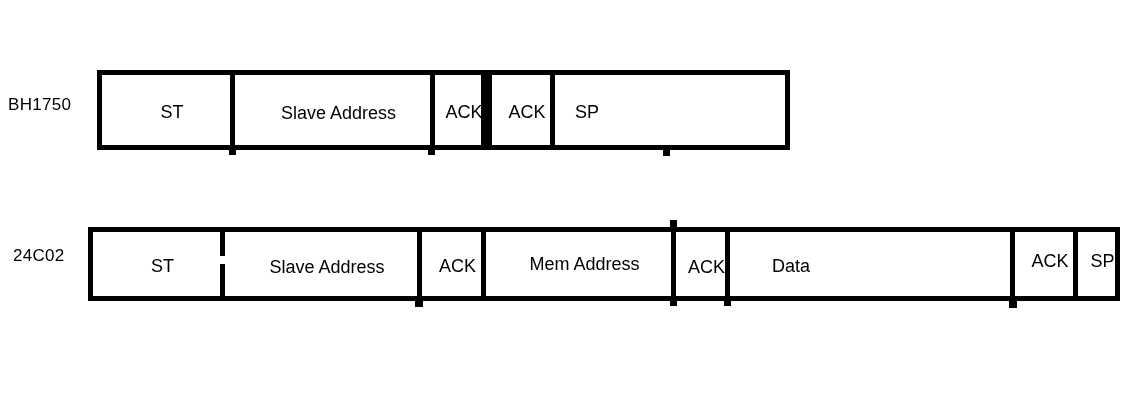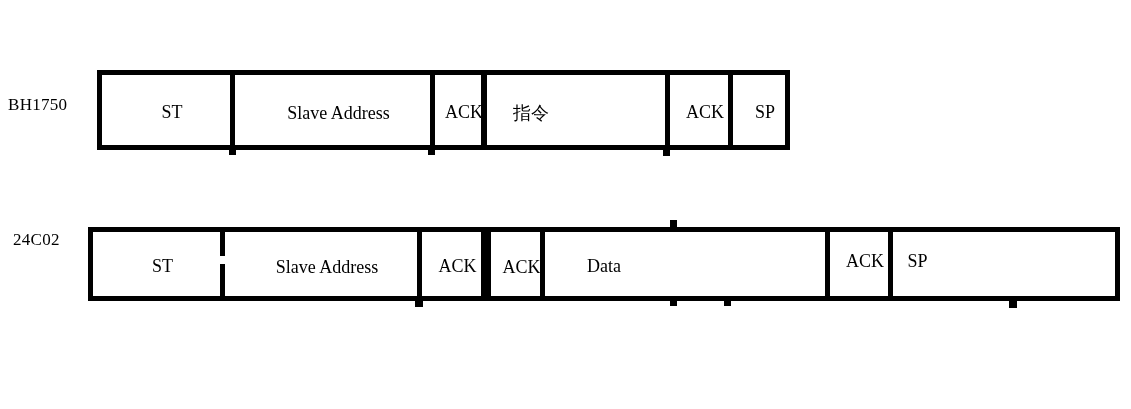--- a/index.html
+++ b/index.html
@@ -5,21 +5,21 @@
   html, body {
     margin: 0;
     padding: 0;
     background: #ffffff;
   }
   .canvas {
     position: relative;
     width: 1131px;
     height: 409px;
     background: #ffffff;
-    font-family: Liberation Serif, serif;
+    font-family: Liberation Sans, sans-serif;
     color: #000000;
     overflow: hidden;
   }
   .row-label {
     position: absolute;
     font-size: 17px;
     color: #000000;
     white-space: nowrap;
     letter-spacing: 0.3px;
   }
@@ -71,50 +71,50 @@
       </div>
       <div class="cell-divider" style="width: 5px;"></div>
       <div class="frame-cell" style="width: 195px; padding-top: 6px; padding-bottom: 0px;">
         <span>Slave Address</span>
       </div>
       <div class="cell-divider" style="width: 5px;"></div>
       <div class="frame-cell" style="width: 46px; padding-top: 5px; padding-bottom: 0px;">
         <span>ACK</span>
       </div>
       <div class="cell-divider" style="width: 6px;"></div>
-      <div class="frame-cell align-left" style="width: 178px; padding-left: 26px; padding-top: 6px; padding-bottom: 0px;">
-        <span>指令</span>
-      </div>
       <div class="cell-divider" style="width: 5px;"></div>
       <div class="frame-cell" style="width: 58px; padding-top: 4px; padding-bottom: 0px;">
         <span>ACK</span>
       </div>
       <div class="cell-divider" style="width: 5px;"></div>
       <div class="frame-cell" style="width: 52px; padding-top: 4px; padding-bottom: 0px;">
         <span>SP</span>
       </div>
     </div>
 
-  <div class="row-label" style="left:13px; top:230px;">24C02</div>
+  <div class="row-label" style="left:13px; top:246px;">24C02</div>
 
   <div class="frame" style="left:88px; top:227px; width:1032px; height:74px;">
       <div class="frame-cell" style="width: 127px; padding-top: 4px; padding-bottom: 0px;">
         <span>ST</span>
       </div>
       <div class="cell-divider" style="width: 5px;">
         <div class="divider-gap" style="left: -1px; right: -1px; top: 24px; height: 8px;"></div>
       </div>
       <div class="frame-cell" style="width: 192px; padding-top: 7px; padding-bottom: 0px;">
         <span>Slave Address</span>
       </div>
       <div class="cell-divider" style="width: 5px;"></div>
       <div class="frame-cell" style="width: 59px; padding-top: 5px; padding-bottom: 0px;">
         <span>ACK</span>
       </div>
       <div class="cell-divider" style="width: 5px;"></div>
+      <div class="frame-cell" style="width: 185px; padding-top: 1px; padding-bottom: 0px;">
+        <span>Mem Address</span>
+      </div>
       <div class="cell-divider" style="width: 5px;"></div>
       <div class="frame-cell" style="width: 49px; padding-top: 6px; padding-bottom: 0px;">
         <span>ACK</span>
       </div>
       <div class="cell-divider" style="width: 5px;"></div>
       <div class="frame-cell align-left" style="width: 280px; padding-left: 42px; padding-top: 4px; padding-bottom: 0px; border-radius: 27px;">
         <span>Data</span>
       </div>
       <div class="cell-divider" style="width: 5px;"></div>
       <div class="frame-cell" style="width: 58px; padding-top: 0px; padding-bottom: 5px;">

